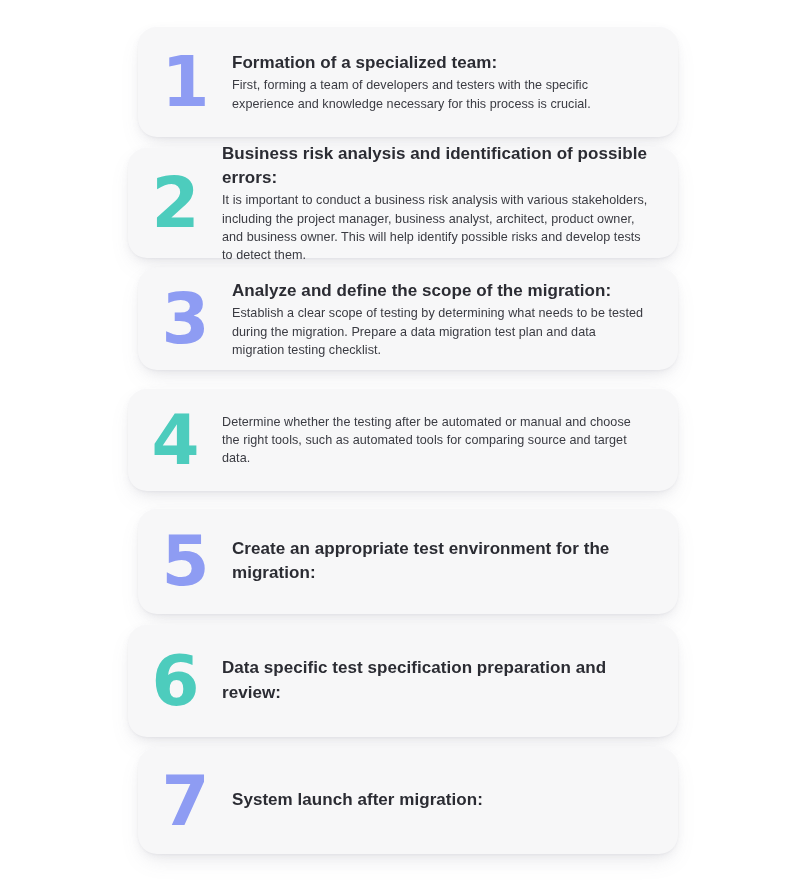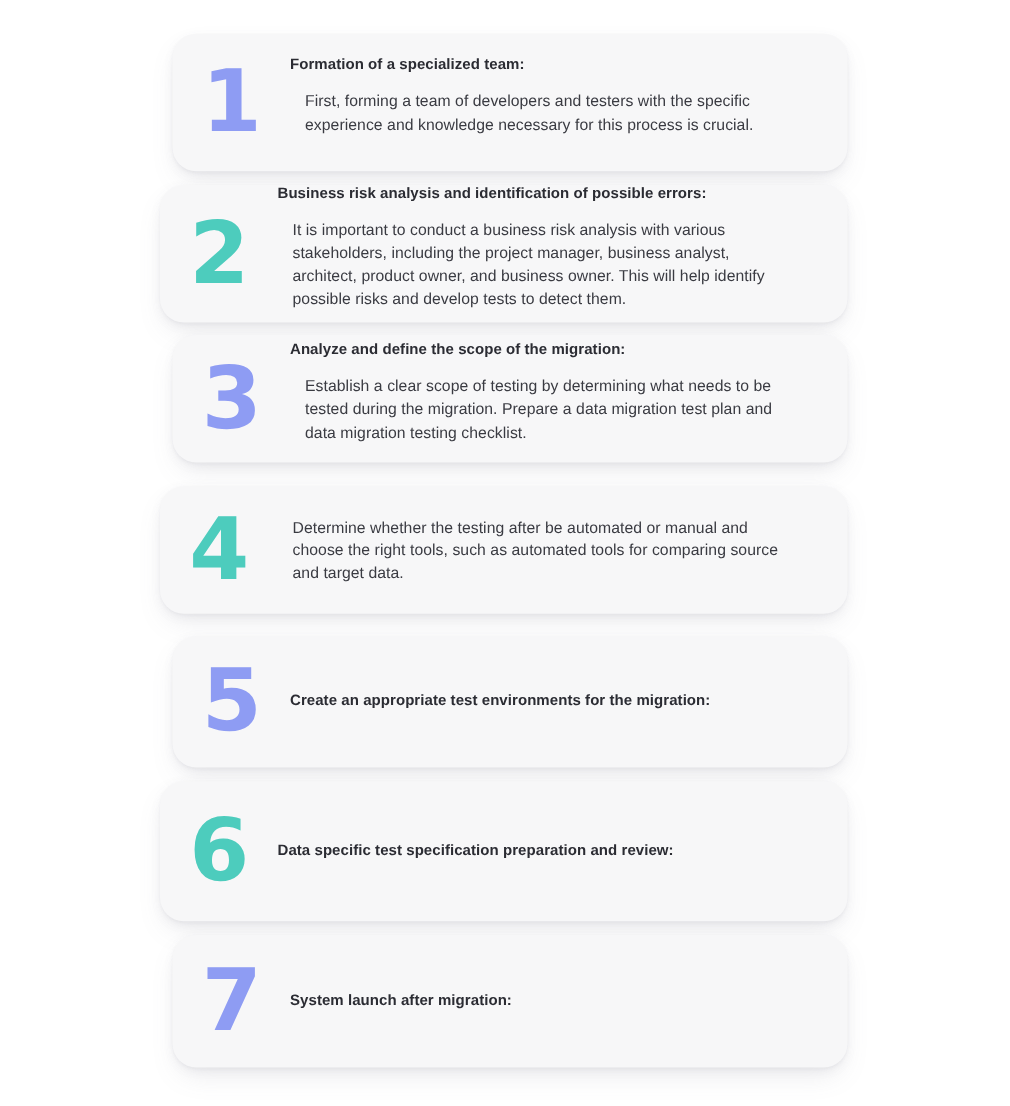--- a/index.html
+++ b/index.html
@@ -57,36 +57,36 @@
 
   .step-body {
     flex: 1 1 auto;
     padding-right: 30px;
     padding-top: 1px;
     padding-bottom: 1px;
   }
 
   .step-title {
     font-family: "Liberation Sans", sans-serif;
-    font-size: 12px;
+    font-size: 17px;
     font-weight: bold;
     color: #2b2c33;
     line-height: 1.42;
     letter-spacing: 0.05px;
     margin: 0 0 1px 0;
   }
 
   .step-text {
     font-family: "Liberation Sans", sans-serif;
     font-size: 12.6px;
     font-weight: normal;
     color: #3a3b42;
     line-height: 1.44;
     letter-spacing: 0.05px;
-    margin: 12px;
+    margin: 0;
   }
 </style>
 </head>
 <body>
 
 <div id="steps-list">
 
   <div class="step-card offset-odd" style="top:27px; height:110px;">
     <div class="step-number tone-purple">1</div>
     <div class="step-body">
@@ -114,21 +114,21 @@
   <div class="step-card offset-even" style="top:389px; height:102px;">
     <div class="step-number tone-green">4</div>
     <div class="step-body">
       <p class="step-text">Determine whether the testing after be automated or manual and choose the right tools, such as automated tools for comparing source and target data.</p>
     </div>
   </div>
 
   <div class="step-card offset-odd" style="top:509px; height:105px;">
     <div class="step-number tone-purple">5</div>
     <div class="step-body">
-      <p class="step-title">Create an appropriate test environments for the migration:</p>
+      <p class="step-title">Create an appropriate test environment for the migration:</p>
     </div>
   </div>
 
   <div class="step-card offset-even" style="top:625px; height:112px;">
     <div class="step-number tone-green">6</div>
     <div class="step-body">
       <p class="step-title">Data specific test specification preparation and review:</p>
     </div>
   </div>
 

